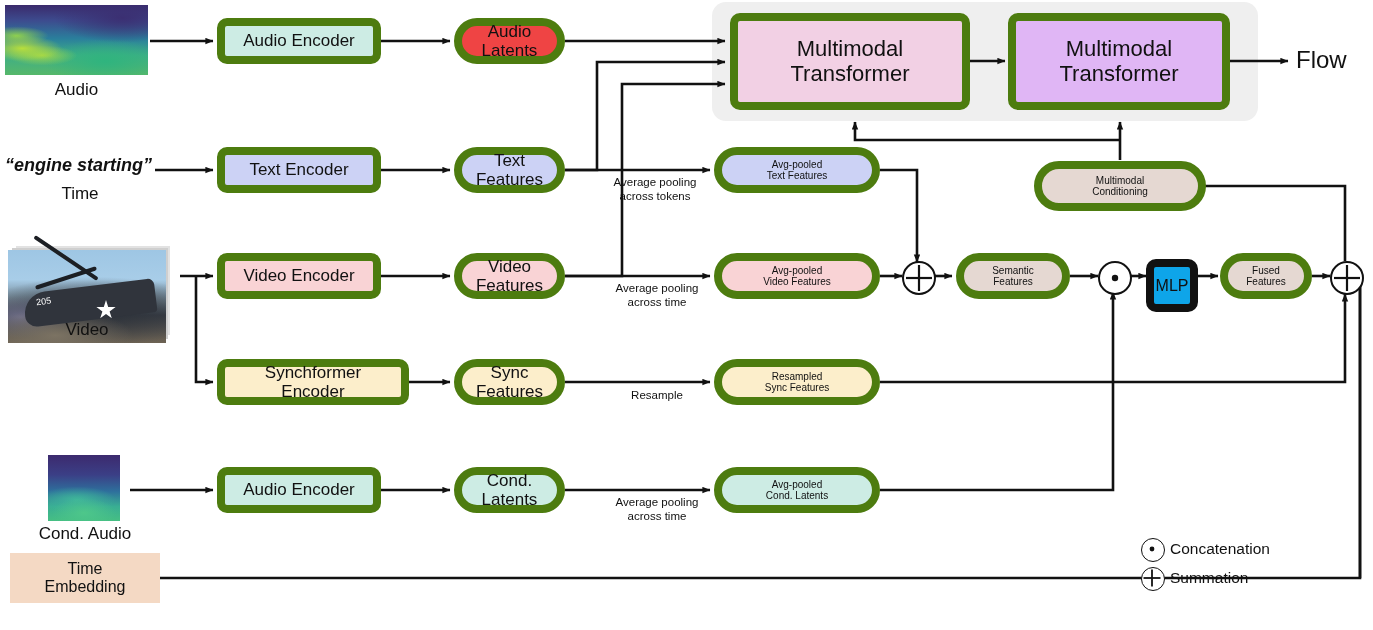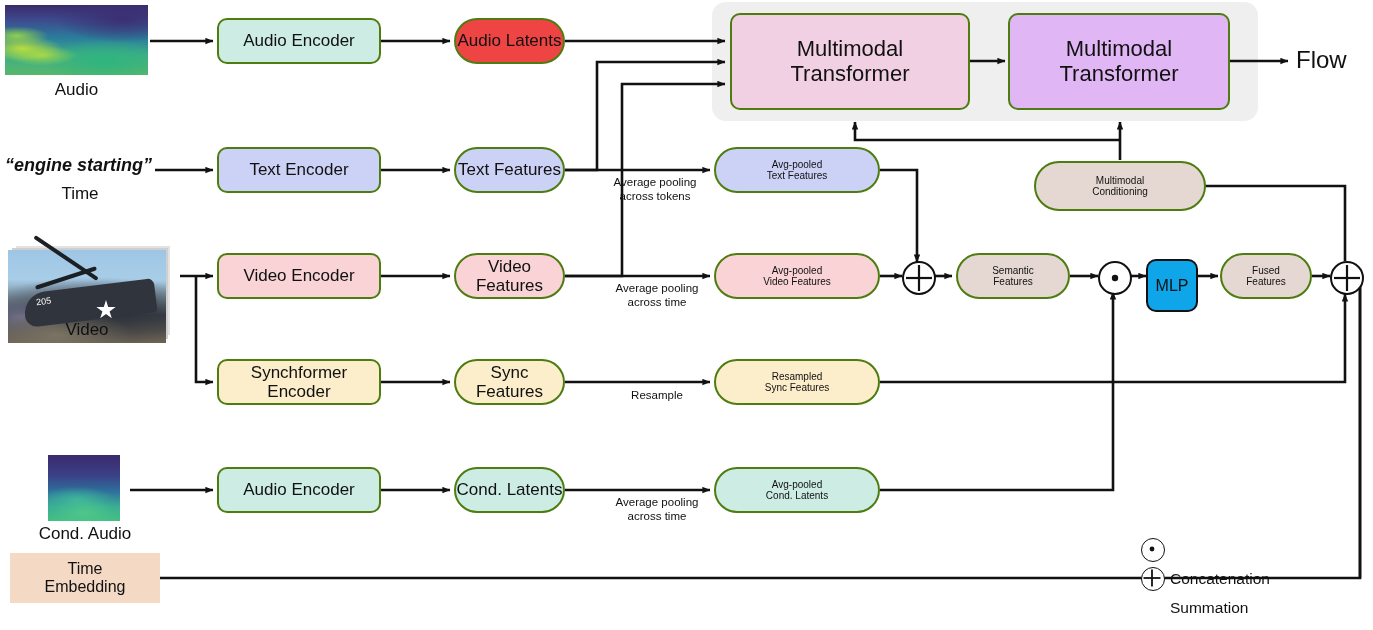--- a/index.html
+++ b/index.html
@@ -1,32 +1,32 @@
 <!DOCTYPE html>
 <html><head>
 <meta charset="utf-8">
 <style>
   html,body{margin:0;padding:0;background:#ffffff;}
   body{font-family:"Liberation Sans","DejaVu Sans",sans-serif;}
   #stage{position:relative;width:1373px;height:630px;background:#fff;overflow:hidden;}
   svg#wires{position:absolute;left:0;top:0;width:1373px;height:630px;pointer-events:none;}
 
   .node{position:absolute;box-sizing:border-box;display:flex;align-items:center;justify-content:center;
-        text-align:center;border:2px solid #4d7c0f;color:#111;line-height:1.12;}
+        text-align:center;border:8px solid #4d7c0f;color:#111;line-height:1.12;}
   .rrect{border-radius:10px;}
   .pill{border-radius:999px;}
   .plain{border:none;}
   .sz17{font-size:17px;}
   .sz16{font-size:16px;}
   .sz15{font-size:10px;}
 
   .caption{position:absolute;font-size:17px;color:#111;text-align:center;white-space:nowrap;}
   .edgelabel{position:absolute;font-size:11.5px;color:#111;text-align:center;line-height:1.2;}
   .bigtext{position:absolute;font-size:24px;color:#111;white-space:nowrap;}
-  .legend-row{position:absolute;font-size:15.5px;color:#111;white-space:nowrap;margin-top:30px;}
+  .legend-row{position:absolute;font-size:15.5px;color:#111;white-space:nowrap;}
 
   .thumb{position:absolute;background-size:100% 100%;background-repeat:no-repeat;}
   .thumb.stack{box-shadow:3px -3px 0 -1px #cfcfcf, 6px -6px 0 -2px #e2e2e2;}
 
   .groupbox{position:absolute;background:#efefef;border-radius:14px;}
 
   .opnode{position:absolute;border:2px solid #111;border-radius:50%;background:#fff;
           display:flex;align-items:center;justify-content:center;}
   .legendsym{position:absolute;border:1.8px solid #111;border-radius:50%;background:#fff;}
 </style>
@@ -155,21 +155,21 @@
   <div class="node pill sz15" style="left:714px;top:147px;width:166px;height:46px;background:#ccd2f5;white-space:pre-line;">Avg-pooled
 Text Features</div>
 
   <div class="node rrect sz17" style="left:217px;top:253px;width:164px;height:46px;background:#f9d3d5;">Video Encoder</div>
   <div class="node pill sz17" style="left:454px;top:253px;width:111px;height:46px;background:#f9d3d5;">Video Features</div>
   <div class="edgelabel" style="left:601px;top:282px;width:112px;white-space:pre-line;">Average pooling
 across time</div>
   <div class="node pill sz15" style="left:714px;top:253px;width:166px;height:46px;background:#f9d3d5;white-space:pre-line;">Avg-pooled
 Video Features</div>
 
-  <div class="node rrect sz17" style="left:217px;top:359px;width:164px;height:46px;background:#fceecb;white-space:pre-line;">Synchformer
+  <div class="node rrect sz17" style="left:217px;top:359px;width:192px;height:46px;background:#fceecb;white-space:pre-line;">Synchformer
 Encoder</div>
   <div class="node pill sz17" style="left:454px;top:359px;width:111px;height:46px;background:#fceecb;">Sync Features</div>
   <div class="edgelabel" style="left:601px;top:389px;width:112px;">Resample</div>
   <div class="node pill sz15" style="left:714px;top:359px;width:166px;height:46px;background:#fceecb;white-space:pre-line;">Resampled
 Sync Features</div>
 
   <div class="node rrect sz17" style="left:217px;top:467px;width:164px;height:46px;background:#cdece4;">Audio Encoder</div>
   <div class="node pill sz17" style="left:454px;top:467px;width:111px;height:46px;background:#cdece4;">Cond. Latents</div>
   <div class="edgelabel" style="left:601px;top:496px;width:112px;white-space:pre-line;">Average pooling
 across time</div>

